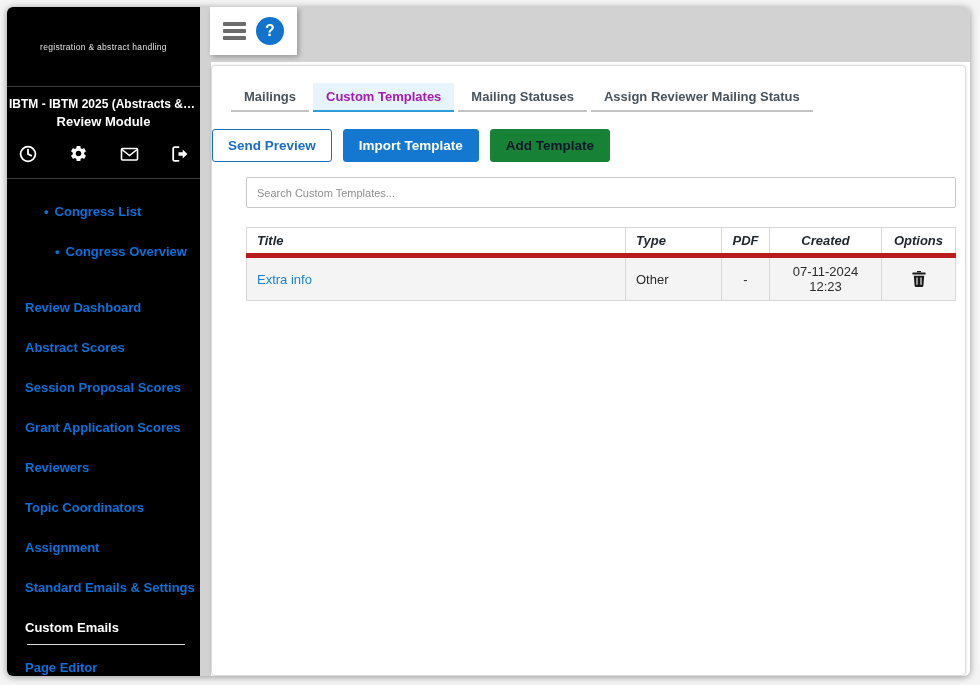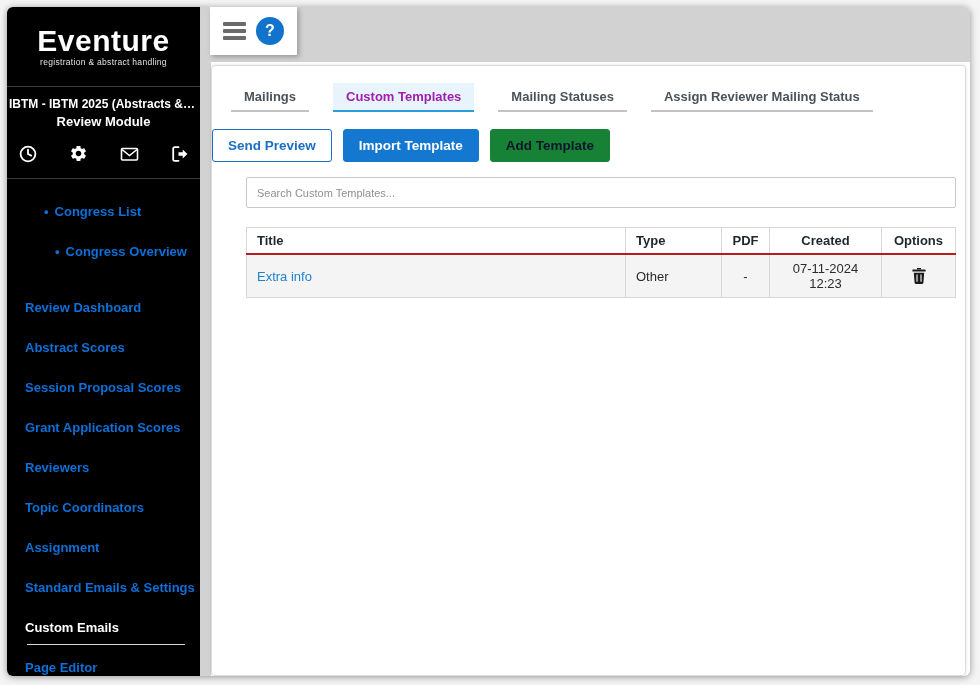--- a/index.html
+++ b/index.html
@@ -46,21 +46,21 @@
           box-shadow:2px 2px 5px rgba(0,0,0,.28);display:flex;align-items:center;
           justify-content:space-between;padding:0 13px;z-index:5;}
   .hamburger{background:none;border:none;cursor:pointer;display:flex;flex-direction:column;gap:3.5px;}
   .hamburger span{display:block;width:23px;height:3.5px;background:#6b6b6b;border-radius:1px;}
   .help-btn{width:28px;height:28px;border-radius:50%;background:#1273cc;color:#fff;border:none;
             font-size:16px;font-weight:700;cursor:pointer;display:flex;align-items:center;justify-content:center;line-height:1;}
 
   
   .panel{position:absolute;left:204px;right:4px;top:58px;bottom:0;background:#fff;
          border:1px solid #dcdcdc;border-radius:4px;box-shadow:0 0 3px rgba(0,0,0,.12);overflow:hidden;}
-  .tabs{display:flex;gap:24px;margin:17px 0 0 19px;}
+  .tabs{display:flex;gap:4px;margin:17px 0 0 19px;}
   .tab{background:none;border:none;border-bottom:2px solid #c3c3c3;height:29px;padding:0 13px;
        font-size:13px;font-weight:600;color:#49535c;cursor:pointer;white-space:nowrap;}
   .tab.active{background:var(--tab-active-bg);border-bottom-color:var(--tab-active-border);color:#a21caf;}
 
   .btn-row{display:flex;justify-content:flex-start;gap:11px;margin:17px 10px 0 0;}
   .btn{height:33px;padding:0 15px;border-radius:3px;font-size:13.5px;font-weight:600;cursor:pointer;border:1px solid transparent;}
   .btn.outline{background:#fff;border-color:var(--outline-blue);color:var(--outline-blue);}
   .btn.blue{background:var(--accent-blue);border-color:var(--accent-blue);color:#fff;}
   .btn.green{background:var(--button-green);border-color:var(--button-green);color:#0f172a;}
 
@@ -69,33 +69,32 @@
   .search::placeholder{color:#8f8f8f;}
 
   .table-wrap{margin:19px 9px 0 34px;}
   table{width:100%;border-collapse:collapse;font-size:13px;border:1px solid #9f9f9f;}
   th,td{border:1px solid #d7d7d7;}
   th{font-weight:700;color:#1f262d;padding:5px 10px;text-align:left;white-space:nowrap;}
   td{padding:6px 10px;color:#2b2b2b;height:28px;}
   th.c-pdf,td.c-pdf,th.c-created,td.c-created,th.c-options,td.c-options{text-align:center;}
   col.c-type{width:96px;} col.c-pdf{width:48px;} col.c-created{width:112px;} col.c-options{width:74px;}
   tbody tr:nth-child(odd){background:#f4f4f4;}
-  thead th{border-bottom:2px solid #b91c1c;}
+  thead th{border-bottom:5px solid #b91c1c;font-style:italic;}
   td.c-title a{color:#1e82d2;text-decoration:none;cursor:pointer;}
   .trash-btn{background:none;border:none;cursor:pointer;padding:0;display:inline-flex;vertical-align:middle;}
 </style>
 </head>
 <body>
 
 <div class="stage">
   <div class="window">
 
     <aside class="sidebar">
       <div class="logo-block">
-        <div class="logo-text">Eventure</div>
         <div class="logo-sub">registration &amp; abstract handling</div>
       </div>
       <div class="congress">
         <div class="congress-title">IBTM - IBTM 2025 (Abstracts &amp; Par...</div>
         <div class="module">Review Module</div>
       </div>
       <div class="icon-row">
         <button class="sb-icon-btn">
           <svg width="18" height="18" viewBox="0 0 18 18">
             <circle cx="9" cy="9" r="7.4" fill="none" stroke="#fff" stroke-width="1.8"></circle>

